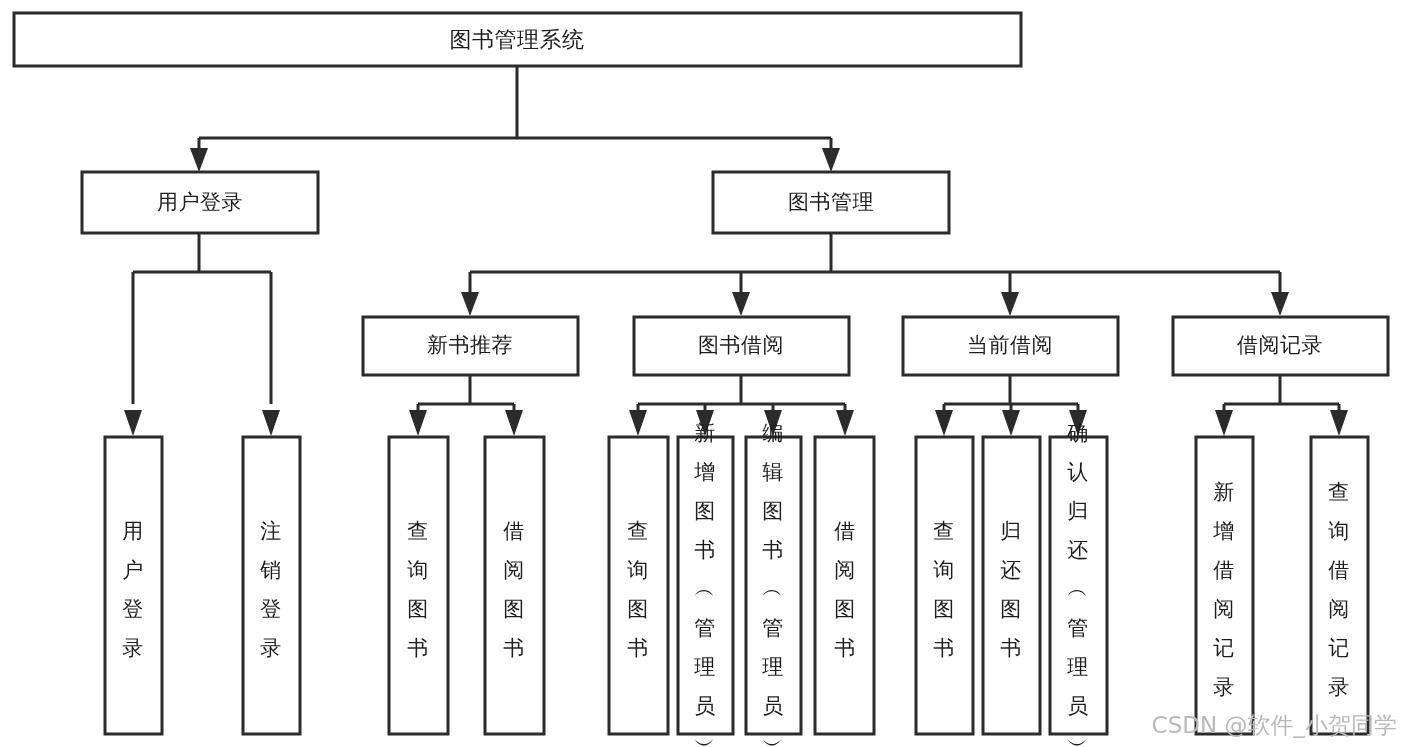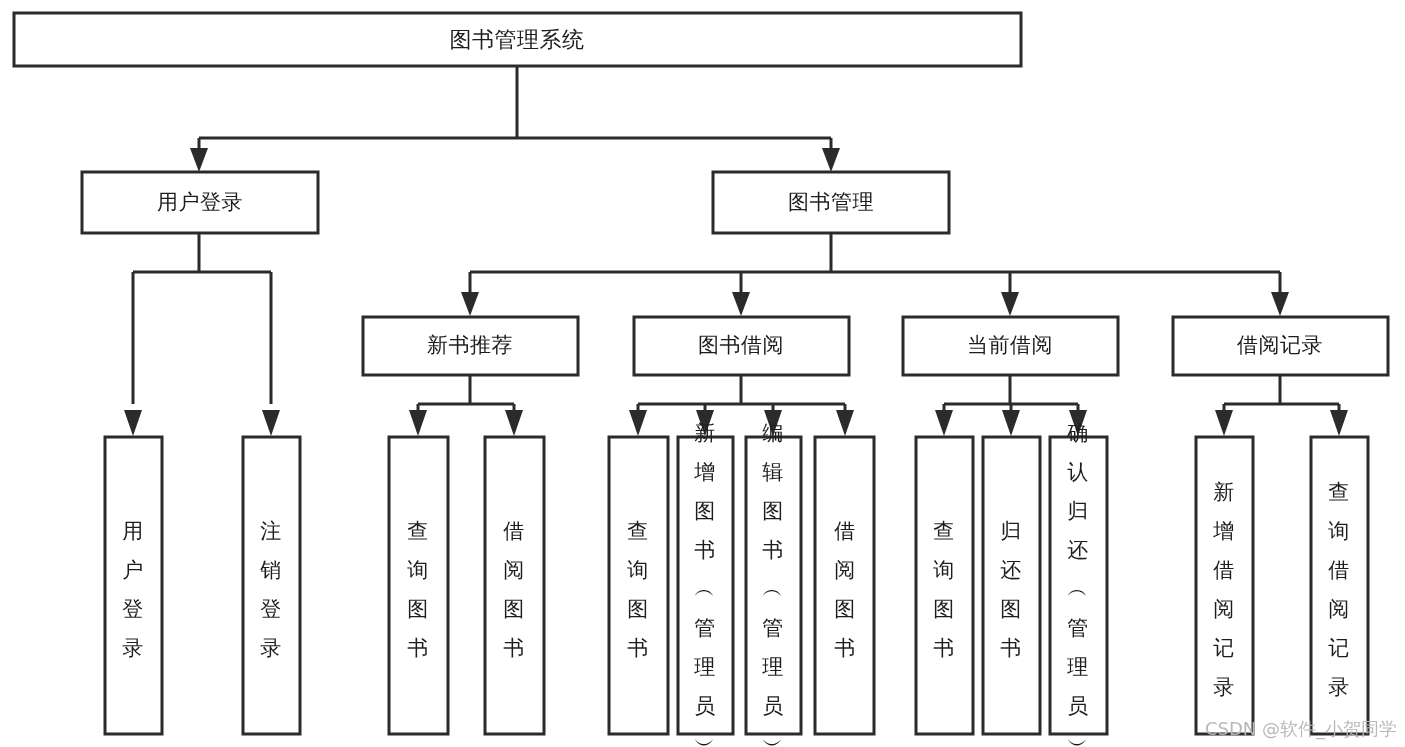--- a/index.html
+++ b/index.html
@@ -62,21 +62,21 @@
   }
   .arrow-head {
     fill: #2b2b2b;
     stroke: none;
   }
   .watermark {
     position: absolute;
     right: 8px;
     bottom: 6px;
     font-family: "DejaVu Sans", "Liberation Sans", sans-serif;
-    font-size: 18px;
+    font-size: 23px;
     color: #b9b9b9;
     white-space: nowrap;
     pointer-events: none;
   }
 </style>
 </head>
 <body>
 
 <div id="diagram-root">
 

